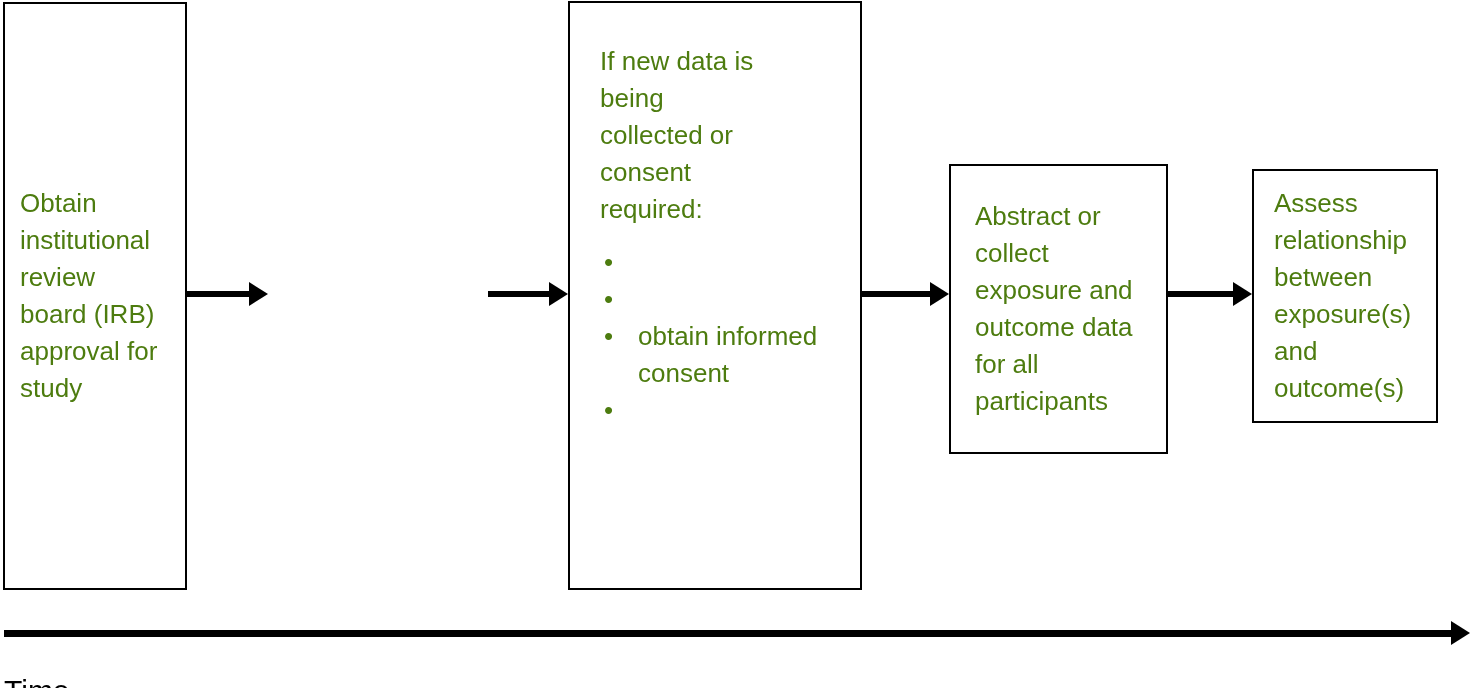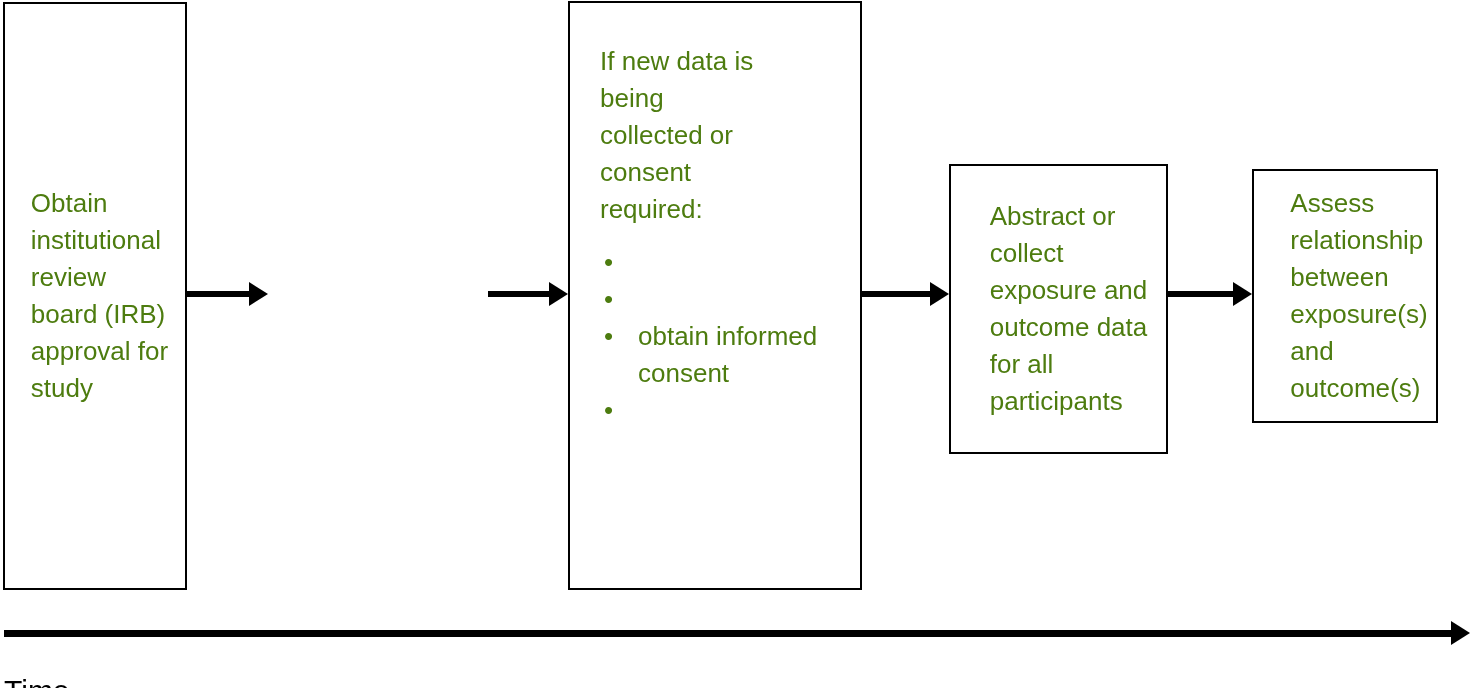--- a/index.html
+++ b/index.html
@@ -25,27 +25,26 @@
     line-height: 37px;
     color: #4d7c0f;
   }
   .box .txt {
     white-space: pre-line;
   }
   .vcenter {
     display: flex;
     flex-direction: column;
     justify-content: center;
-    align-items: center;
   }
   .b1 { left: 3px;    top: 2px;   width: 184px; height: 588px; padding-left: 15px; padding-right: 6px; }
   .b2 { left: 268px;  top: 168px; width: 220px; height: 254px; padding-left: 20px; padding-right: 4px; }
   .b3 { left: 568px;  top: 1px;   width: 294px; height: 589px; padding: 40px 8px 0 30px; }
   .b4 { left: 949px;  top: 164px; width: 219px; height: 290px; padding-left: 24px; padding-right: 4px; }
-  .b5 { left: 1252px; top: 169px; width: 186px; height: 254px; padding-left: 32px; padding-right: 4px; }
+  .b5 { left: 1252px; top: 169px; width: 186px; height: 254px; padding-left: 20px; padding-right: 4px; }
 
   .bullets {
     list-style: none;
     margin: 16px 0 0 0;
     padding: 0;
   }
   .bullets li {
     display: flex;
     align-items: flex-start;
     padding-left: 4px;

